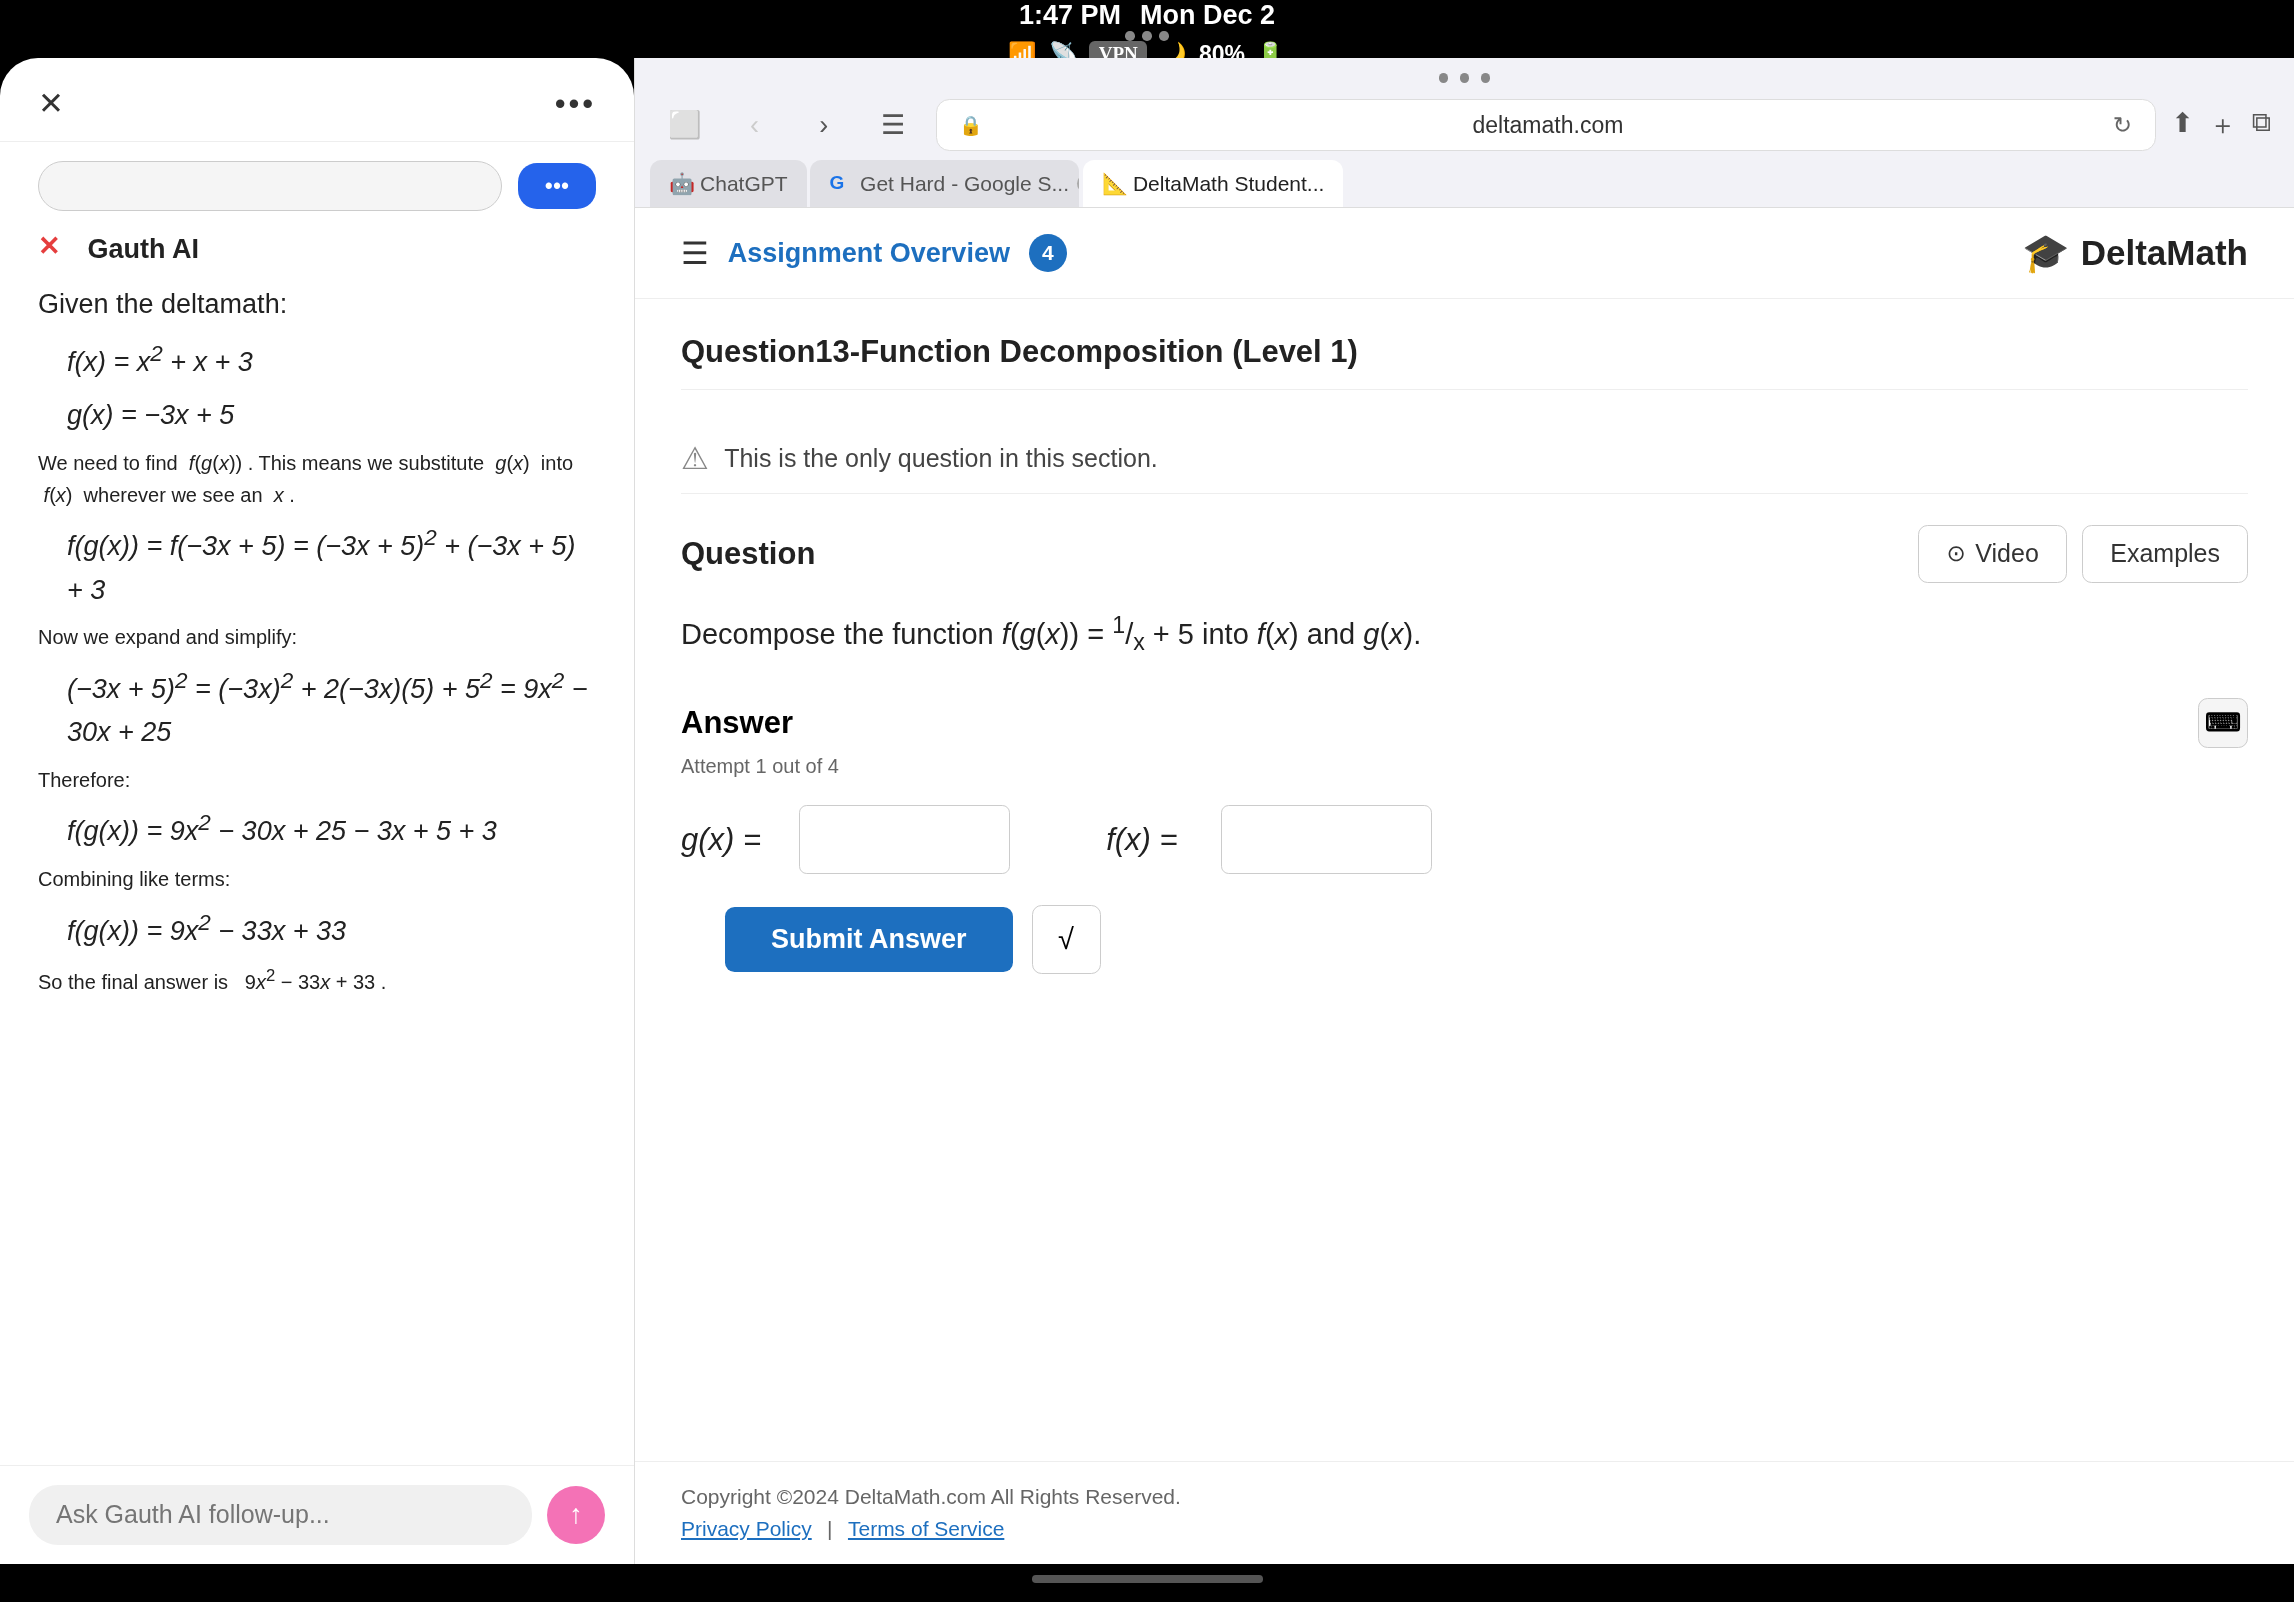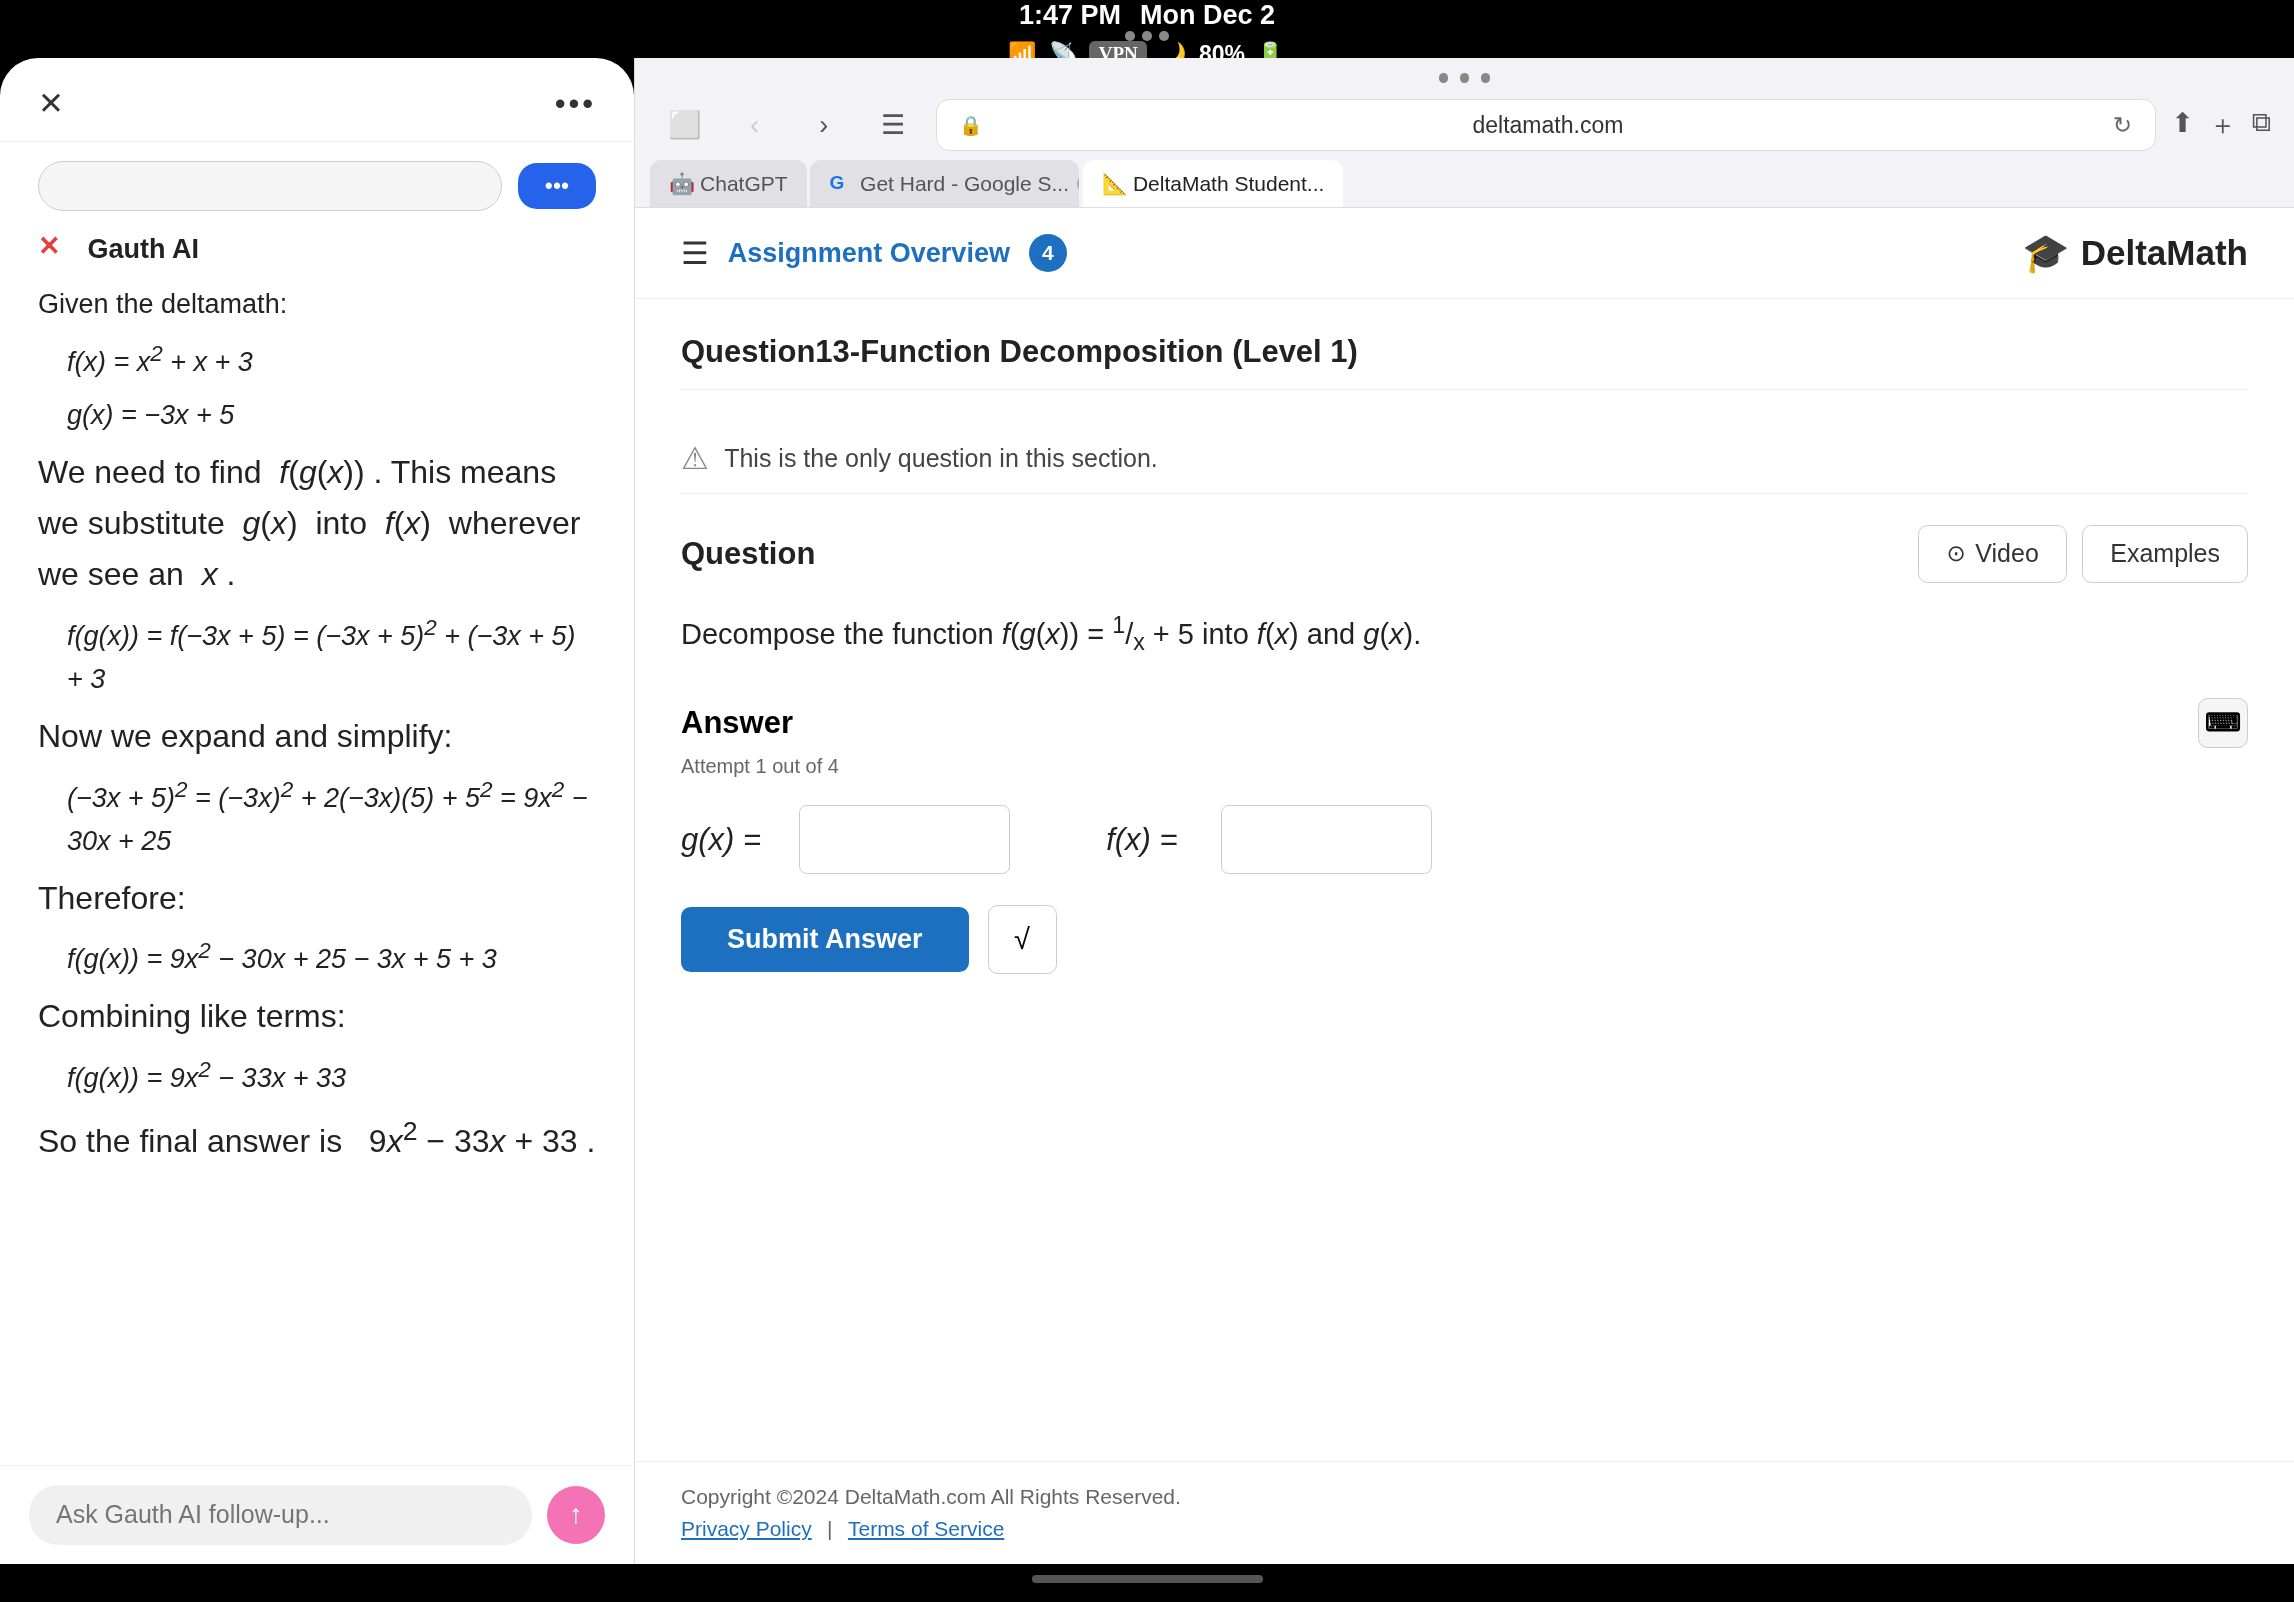--- a/index.html
+++ b/index.html
@@ -130,21 +130,21 @@
     .math-block {
       display: block;
       margin: 9.6px 0 9.6px 29px;
       font-style: italic;
       font-size: 27px;
       color: #222;
     }
     .section-label {
       margin-top: 3px;
       margin-bottom: 5.8px;
-      font-size: 32px;
+      font-size: 20px;
       color: #222;
     }
 
     .chat-input-bar {
       display: flex;
       align-items: center;
       padding: 19px 29px;
       border-top: 1px solid #eee;
       gap: 15.4px;
       background: #fff;
@@ -472,20 +472,21 @@
       font-size: 27px;
       padding: 7.7px 15.4px;
       outline: none;
     }
 
     .dm-submit-row {
       display: flex;
       gap: 19px;
       align-items: center;
       margin-bottom: 38px;
+      margin-left: 44px;
     }
     .dm-submit-btn {
       background: #1d6fbf;
       color: #fff;
       border: none;
       border-radius: 9.6px;
       padding: 17.3px 46px;
       font-size: 27px;
       font-weight: 600;
       cursor: pointer;

